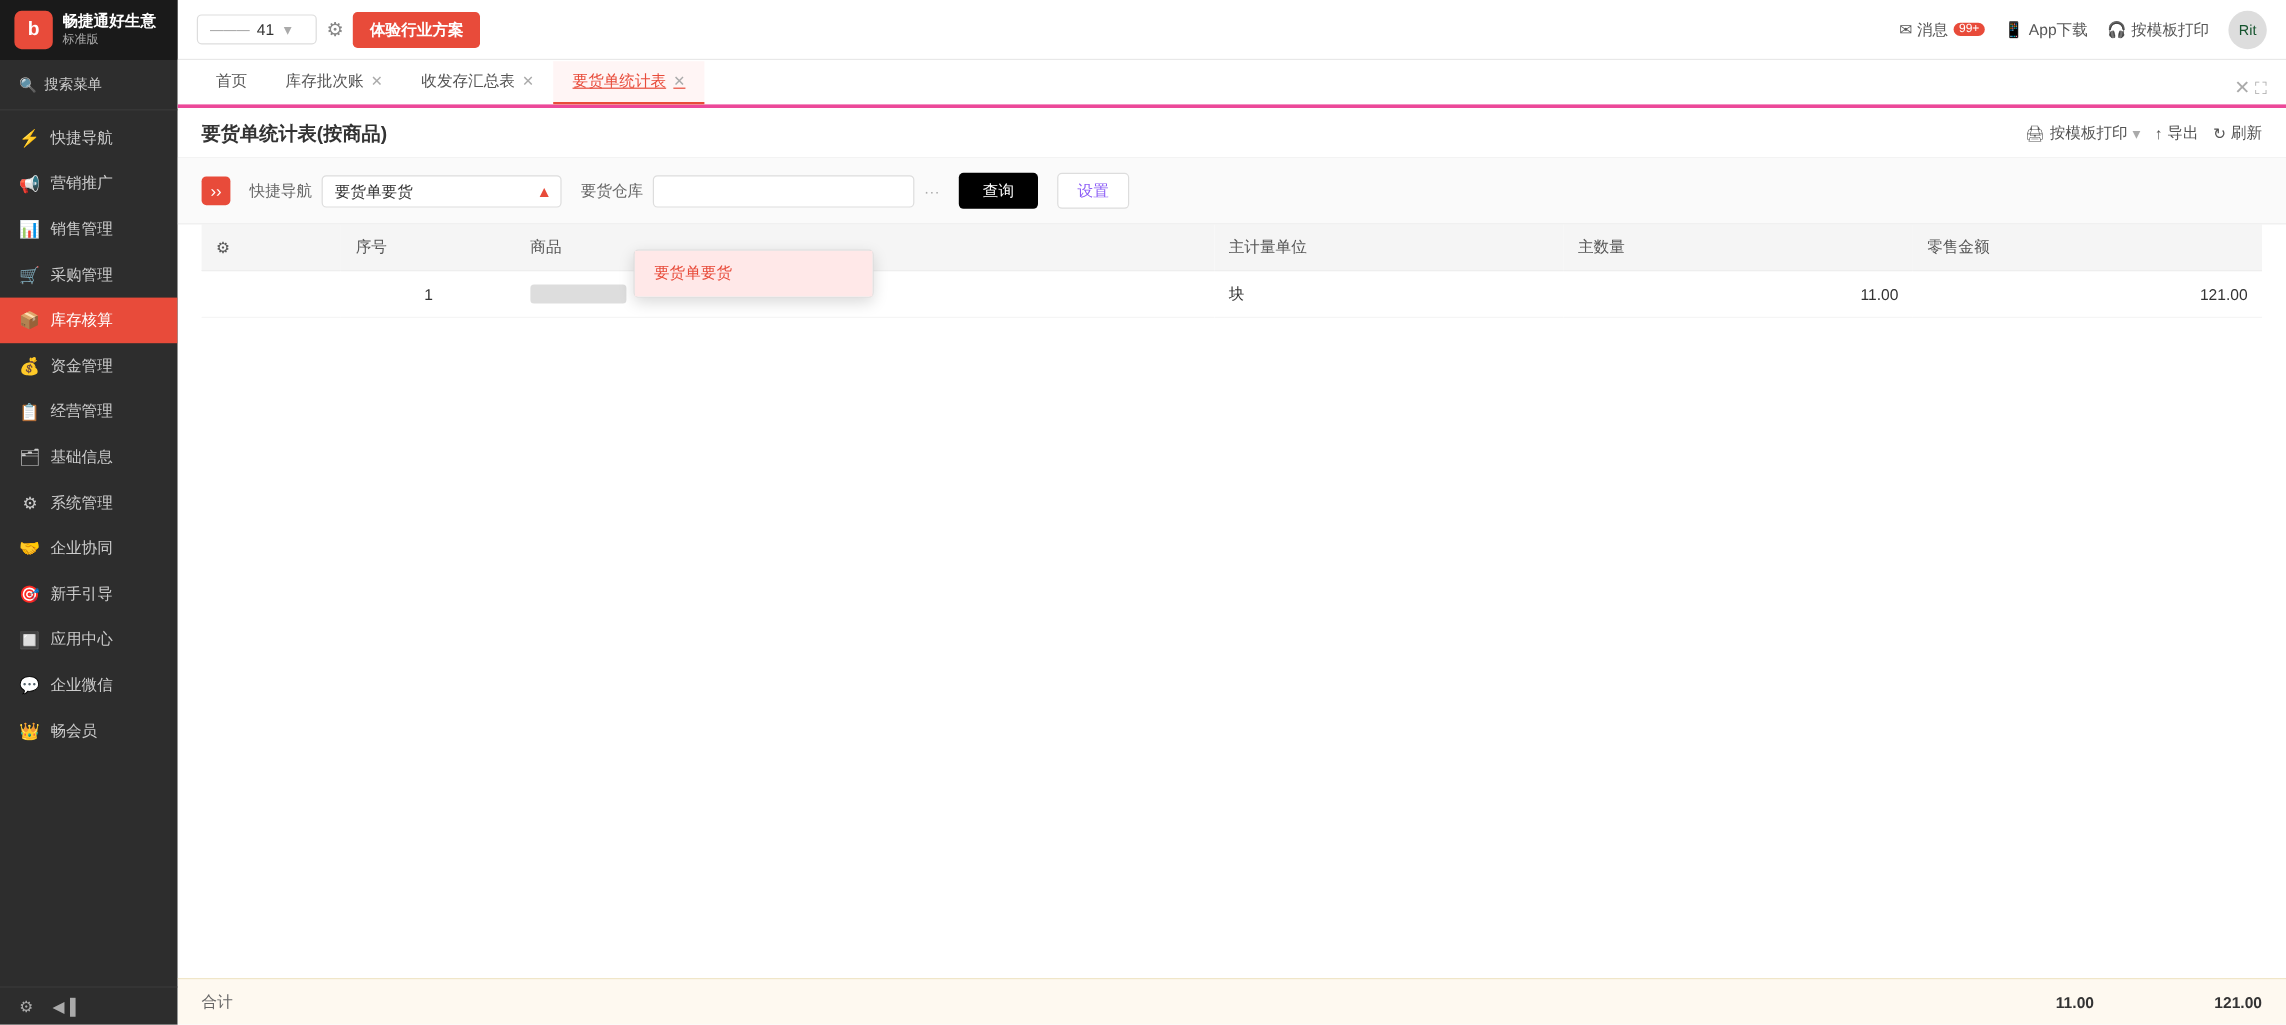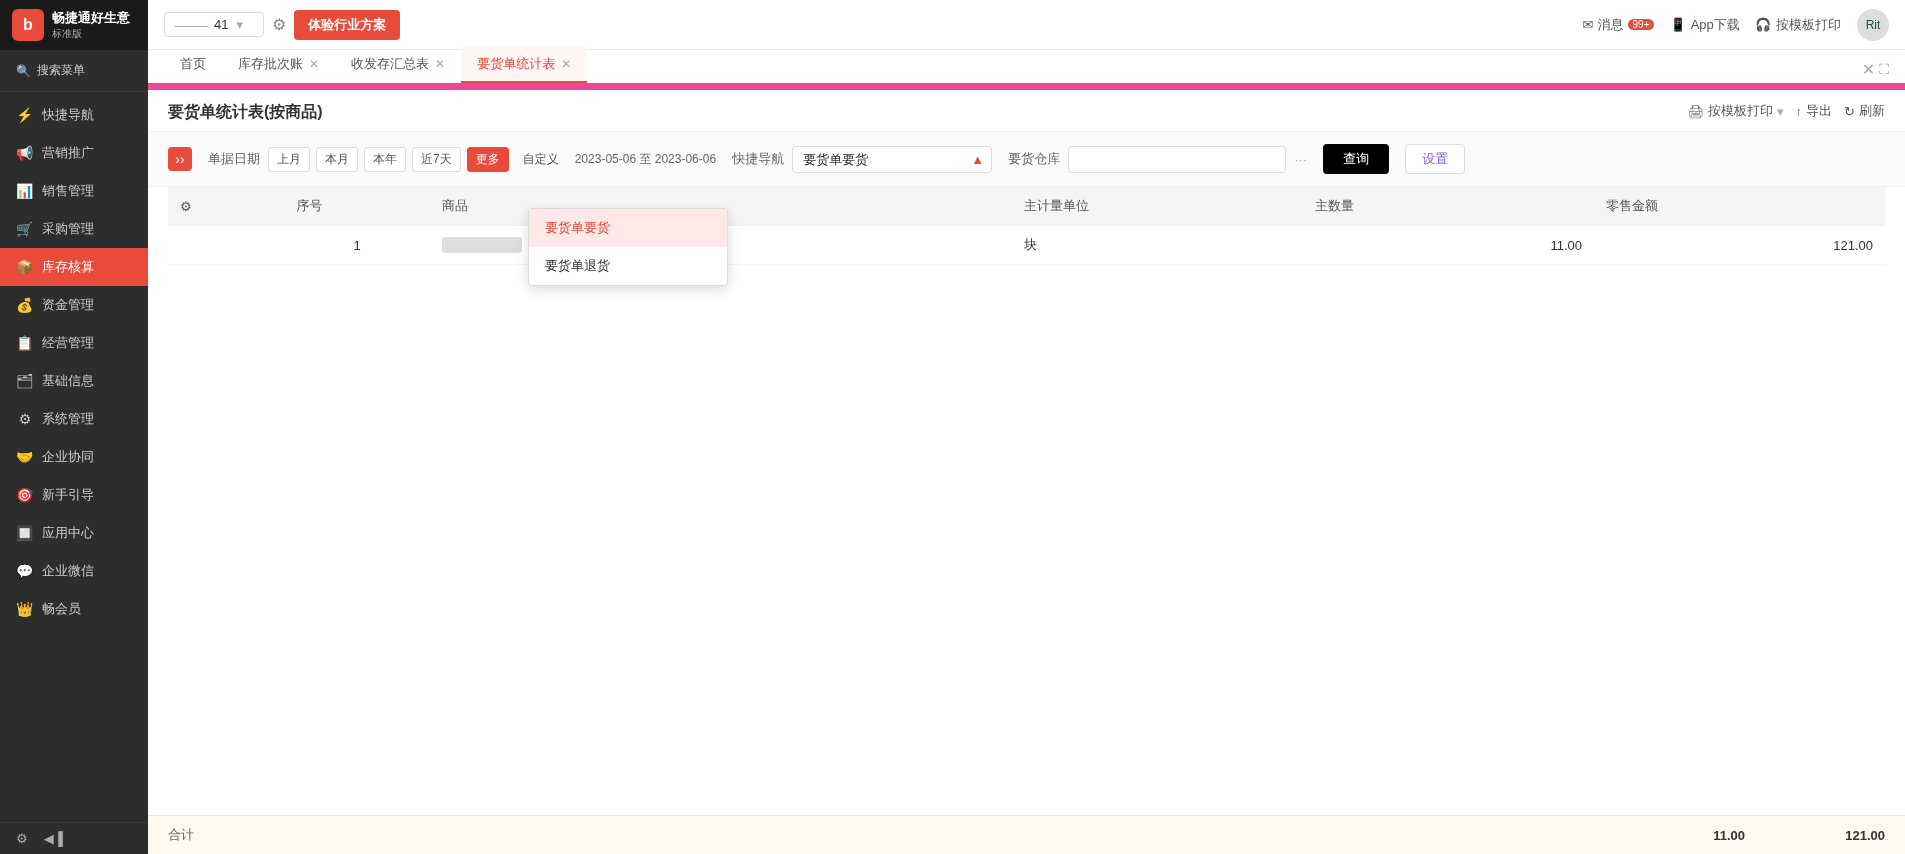--- a/index.html
+++ b/index.html
@@ -156,21 +156,21 @@
       width: 32px;
       height: 32px;
       background: #ddd;
       border-radius: 50%;
     }
 
     
     .tabs-bar {
       height: 40px;
       background: white;
-      border-bottom: 7px solid #ec4899;
+      border-bottom: 3px solid #ec4899;
       display: flex;
       align-items: flex-end;
       padding: 0 16px;
       gap: 0;
       flex-shrink: 0;
     }
     .tab {
       padding: 8px 16px;
       cursor: pointer;
       color: #555;
@@ -178,20 +178,21 @@
       border-bottom: 2px solid transparent;
       display: flex;
       align-items: center;
       gap: 6px;
       white-space: nowrap;
     }
     .tab.active {
       color: #e84b3a;
       border-bottom: 2px solid #e84b3a;
       background: #fff5f5;
+      text-decoration: underline;
     }
     .tab-close {
       color: #aaa;
       font-size: 12px;
       line-height: 1;
     }
     .tabs-actions {
       margin-left: auto;
       display: flex;
       gap: 4px;
@@ -569,32 +570,20 @@
           <span>刷新</span>
         </div>
       </div>
     </div>
 
     <div class="filter-bar">
       <div class="filter-expand-btn">
         <span style="color:white;font-size:14px">››</span>
       </div>
 
-      <div class="filter-group">
-        <span class="filter-label">单据日期</span>
-        <div class="date-filters">
-          <button class="date-btn">上月</button>
-          <button class="date-btn">本月</button>
-          <button class="date-btn">本年</button>
-          <button class="date-btn">近7天</button>
-          <button class="date-btn more">更多</button>
-          <span class="date-btn" style="border:none;background:none;">自定义</span>
-        </div>
-        <span class="date-range-text">2023-05-06 至 2023-06-06</span>
-      </div>
 
       <div class="filter-group">
         <span class="filter-label">快捷导航</span>
         <div class="filter-input-wrap">
           <select class="filter-select">
             <option value="yaohuo">要货单要货</option>
             <option value="tuihuo">要货单退货</option>
           </select>
           <span class="select-arrow">▲</span>
         </div>
@@ -604,21 +593,20 @@
         <span class="filter-label">要货仓库</span>
         <input class="warehouse-input" type="text" style="">
         <span class="more-icon">···</span>
       </div>
 
       <button class="query-btn">查询</button>
       <button class="set-btn">设置</button>
 
       <div class="dropdown-overlay">
         <div class="dropdown-item selected">要货单要货</div>
-        <div class="dropdown-item">要货单退货</div>
       </div>
     </div>
 
     <div class="table-wrap">
       <table class="data-table">
         <thead>
           <tr>
             <th class="col-settings">
               <span>⚙</span>
             </th>

